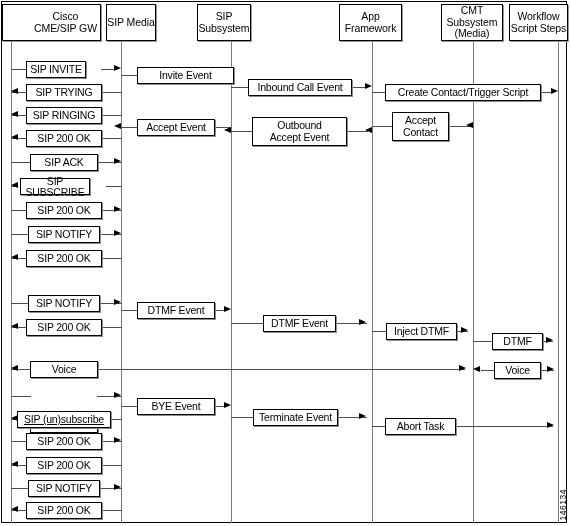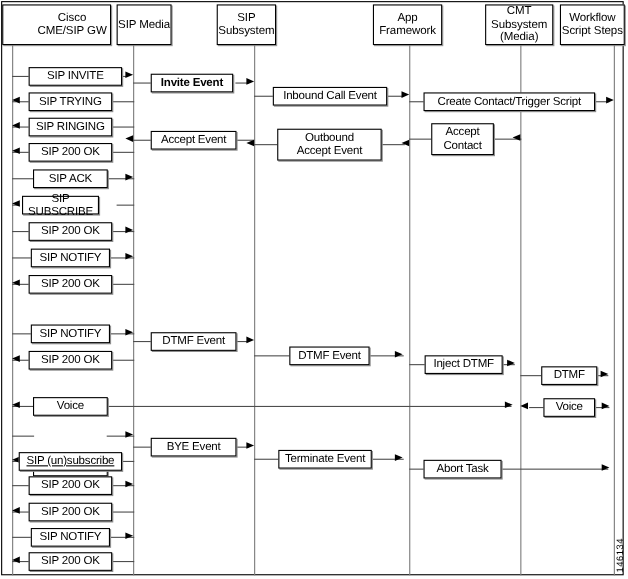--- a/index.html
+++ b/index.html
@@ -226,24 +226,24 @@
       <div class="arrow right" style="left: 224px; top: 402px;"></div>
       <div class="arrow right" style="left: 359px; top: 413px;"></div>
       <div class="arrow right" style="left: 547px; top: 422px;"></div>
       <div class="arrow left" style="left: 11px; top: 415px;"></div>
       <div class="arrow right" style="left: 114px; top: 437px;"></div>
       <div class="arrow left" style="left: 11px; top: 461px;"></div>
       <div class="arrow right" style="left: 114px; top: 484px;"></div>
       <div class="arrow left" style="left: 11px; top: 506px;"></div>
     </div>
   <div id="messages-layer">
-      <div class="msgbox" style="left: 26px; top: 61px; width: 85px; height: 17px;">
+      <div class="msgbox" style="left: 26px; top: 61px; width: 60px; height: 17px;">
         <span>SIP INVITE</span>
       </div>
-      <div class="msgbox" style="left: 137px; top: 67px; width: 75px; height: 17px; font-weight: bold;">
+      <div class="msgbox" style="left: 137px; top: 67px; width: 97px; height: 17px;">
         <span>Invite Event</span>
       </div>
       <div class="msgbox" style="left: 248px; top: 79px; width: 104px; height: 17px;">
         <span>Inbound Call Event</span>
       </div>
       <div class="msgbox" style="left: 385px; top: 84px; width: 156px; height: 17px;">
         <span>Create Contact/Trigger Script</span>
       </div>
       <div class="msgbox" style="left: 26px; top: 84px; width: 76px; height: 17px;">
         <span>SIP TRYING</span>

